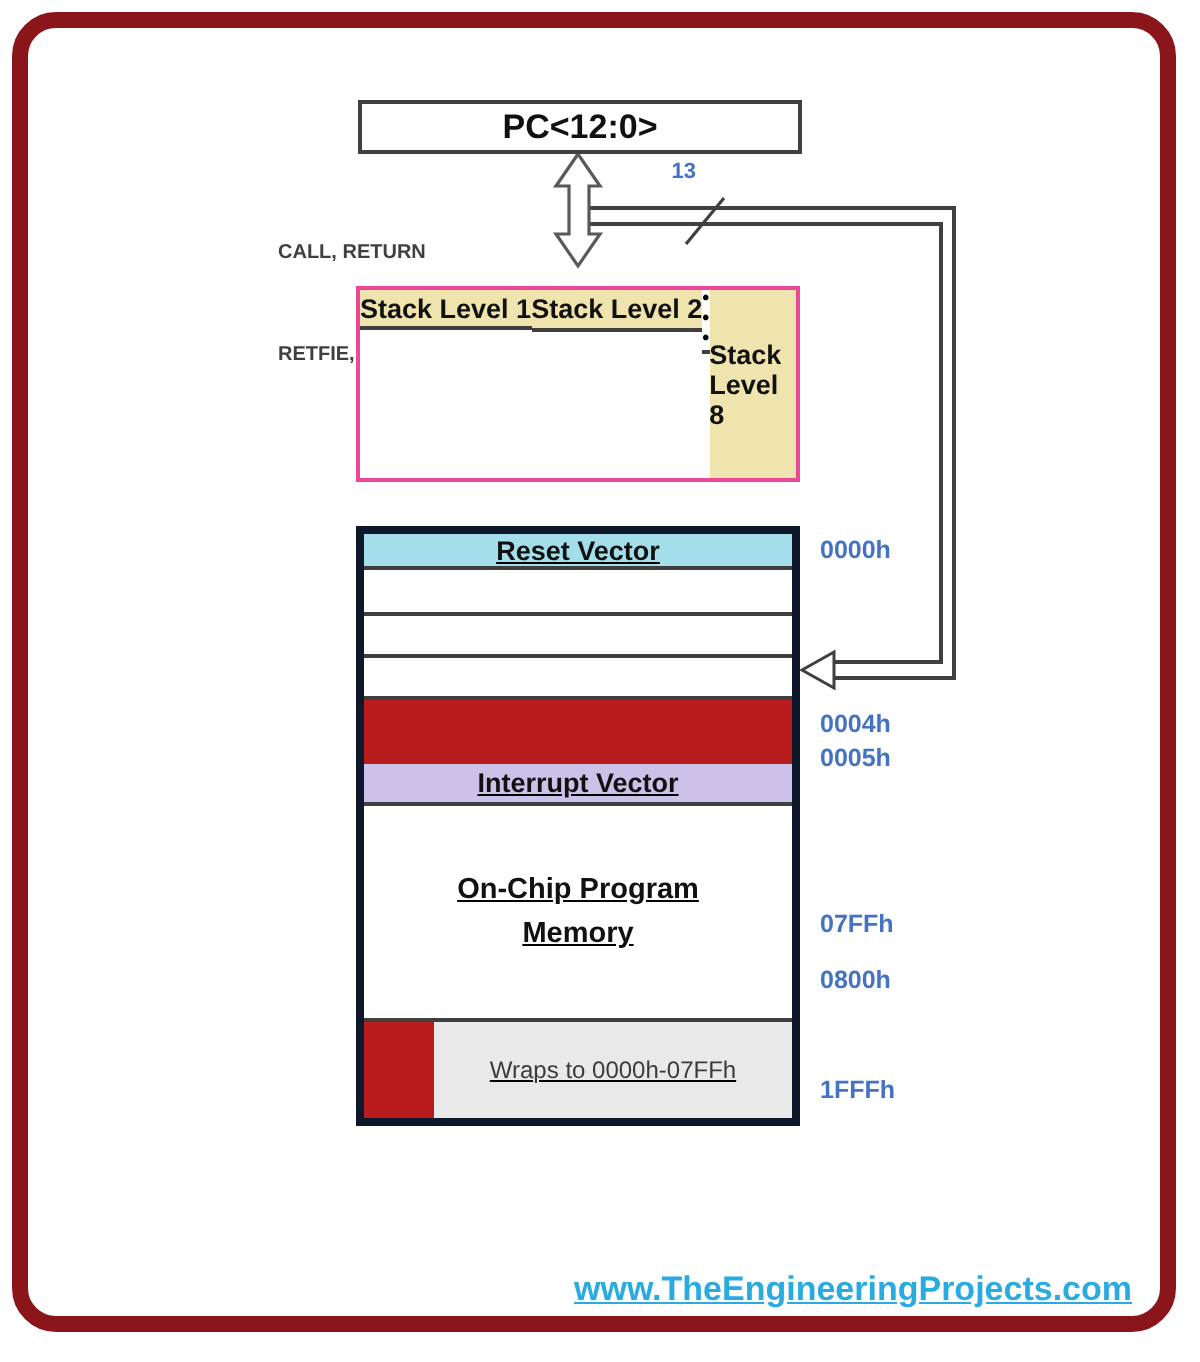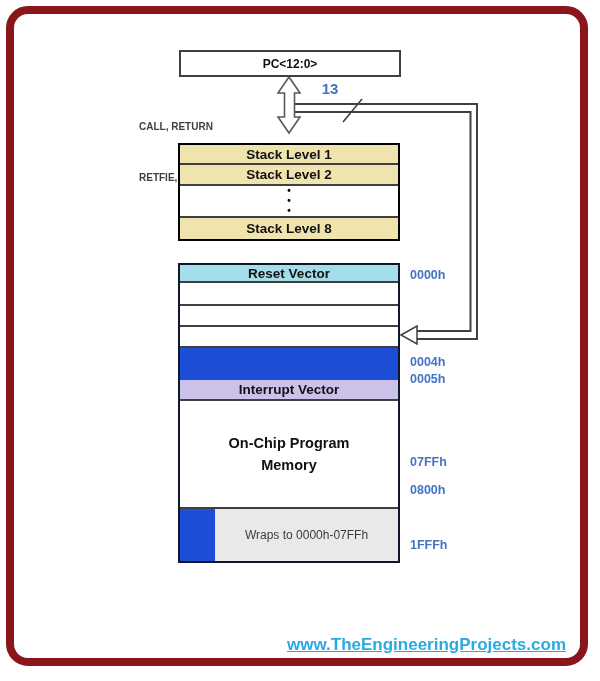--- a/index.html
+++ b/index.html
@@ -26,68 +26,68 @@
     width: 600px; height: 681px;
     pointer-events: none;
   }
   .pc-box {
     position: absolute;
     left: 179px; top: 50px;
     width: 222px; height: 27px;
     background: #ffffff;
     border: 2px solid #404040;
     display: flex; align-items: center; justify-content: center;
-    font-weight: bold; font-size: 12px; color: #111;
+    font-weight: bold; font-size: 17px; color: #111;
   }
   .mnemonics {
     position: absolute;
     left: 139px; top: 84px;
     font-family: Liberation Sans, sans-serif;
     font-weight: bold;
     font-size: 10px;
     line-height: 17px;
     color: #3f3f3f;
     white-space: pre;
   }
   .bus-width {
     position: absolute;
     left: 312px; top: 80px;
     width: 36px;
-    text-align: center;
-    font-weight: bold; font-size: 15px;
+    text-align: right;
+    font-weight: bold; font-size: 11px;
     color: #4472C4;
   }
   .stack-box {
     position: absolute;
     left: 178px; top: 143px;
     width: 222px; height: 98px;
-    border: 2px solid #000000;
-    background: #ffffff;
-    display: flex; flex-direction: column;
+    border: 2px solid #ec4899;
+    background: #ffffff;
+    display: flex; flex-direction: row;
   }
   .srow {
     display: flex; align-items: center; justify-content: center;
     font-weight: bold; font-size: 13.5px; color: #111;
     border-bottom: 2px solid #3f3f3f;
   }
   .srow.tan { background: #EFE3AE; }
   .srow.s1 { height: 20px; }
   .srow.s2 { height: 21px; text-align: right; }
   .srow.sdots { height: 32px; background: #ffffff; flex-direction: column; justify-content: center; }
   .srow.s8 { flex: 1; border-bottom: none; }
   .sdots span {
     font-size: 10px; line-height: 10px; font-weight: bold; color: #000;
   }
   .mem-box {
     position: absolute;
     left: 178px; top: 263px;
     width: 222px; height: 300px;
-    border: 2px solid #0f172a;
-    background: #1d4ed8;
-    display: flex; flex-direction: column;
+    border: 4px solid #0f172a;
+    background: #b91c1c;
+    display: flex; flex-direction: column; text-decoration: underline;
   }
   .mrow {
     display: flex; align-items: center; justify-content: center;
     font-weight: bold; font-size: 13.5px; color: #111;
     border-bottom: 2px solid #3f3f3f;
     background: #ffffff;
   }
   .mrow.reset { height: 18px; background: #A3DEEA; }
   .mrow.empty1 { height: 23px; }
   .mrow.empty2 { height: 21px; }

